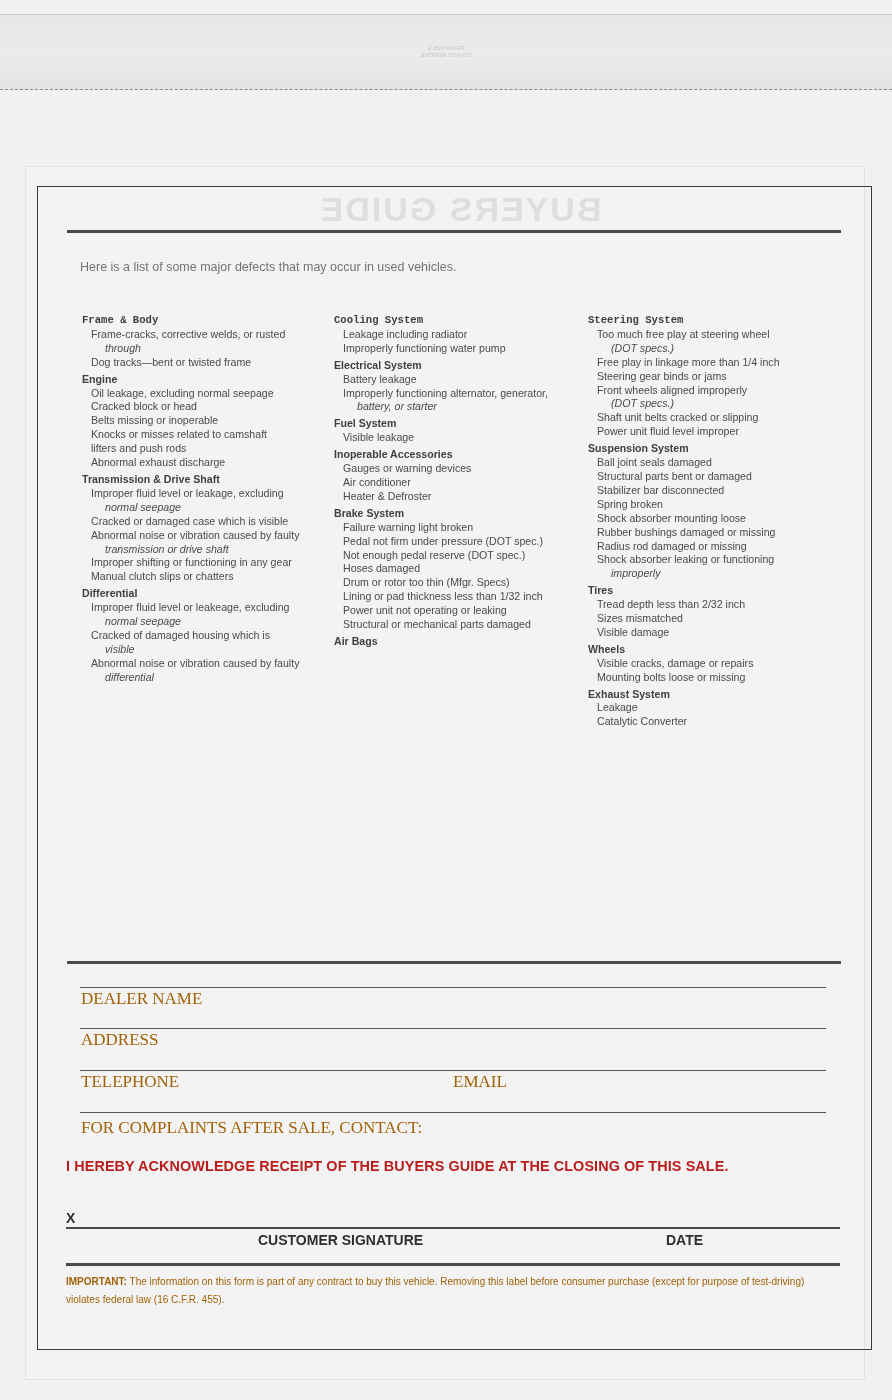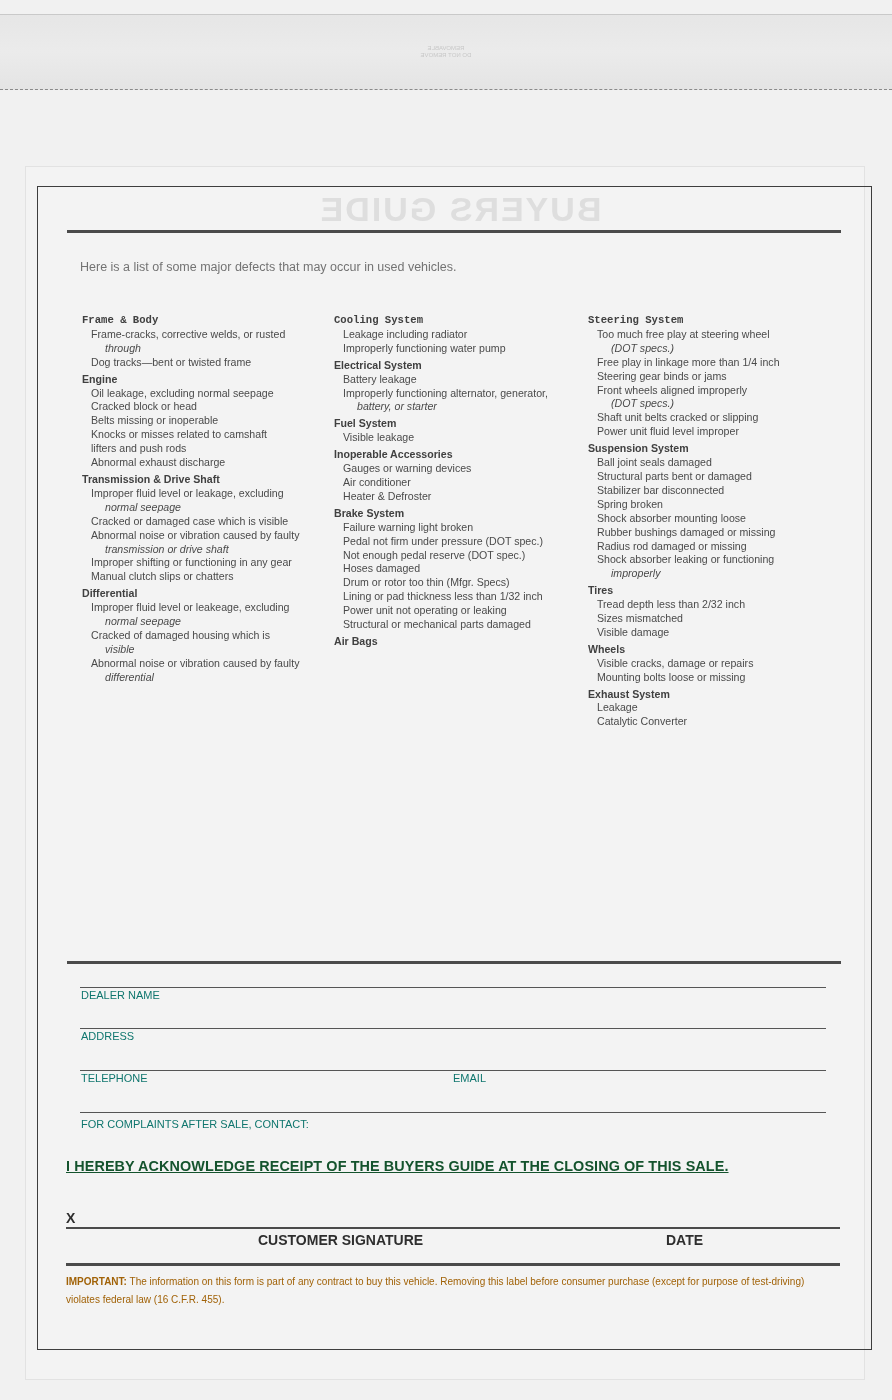--- a/index.html
+++ b/index.html
@@ -44,26 +44,25 @@
       position: absolute; left: 80px; top: 260px; font-size: 12.5px; color: #737373;
     }
     .col {
       position: absolute; top: 302px; font-size: 10.6px; line-height: 13.9px; color: #4a4a4a;
     }
     .col .cat { font-weight: bold; color: #404040; margin-top: 3px; }
     .col .cat:first-child { margin-top: 12px; font-family: Liberation Mono, monospace; }
     .col .item { padding-left: 9px; text-indent: 0; }
     .col .item .wrap { display: block; padding-left: 14px; font-style: italic; }
     .form-label {
-      position: absolute; font-size: 11px; color: #0f766e;
+      position: absolute; font-size: 17px; color: #a16207; font-family: Liberation Serif, serif;
     }
     .ack {
-      position: absolute; left: 66px; top: 1158px; font-size: 14.4px; font-weight: bold; color: #14532d;
+      position: absolute; left: 66px; top: 1158px; font-size: 14.4px; font-weight: bold; color: #b91c1c;
       letter-spacing: 0.1px;
-      text-decoration: underline;
     }
     .sig-x { position: absolute; left: 66px; top: 1210px; font-size: 14px; font-weight: bold; color: #2e2e2e; }
     .sig-label { position: absolute; top: 1232px; font-size: 14px; font-weight: bold; color: #2e2e2e; }
     .important {
       position: absolute; left: 66px; top: 1273px; width: 760px; font-size: 10px; line-height: 18px; color: #a16207;
     }
     .important b { font-weight: bold; }
   </style>
 </head>
 <body>

